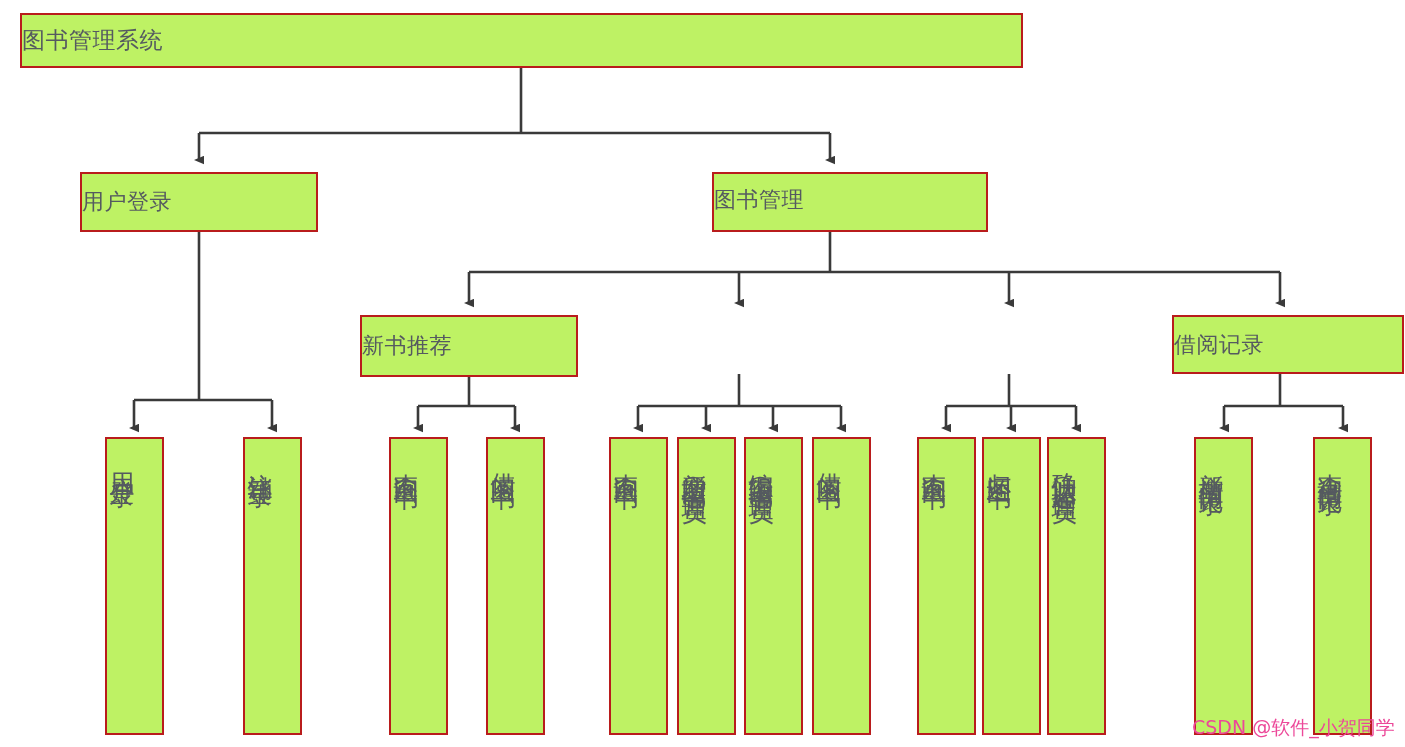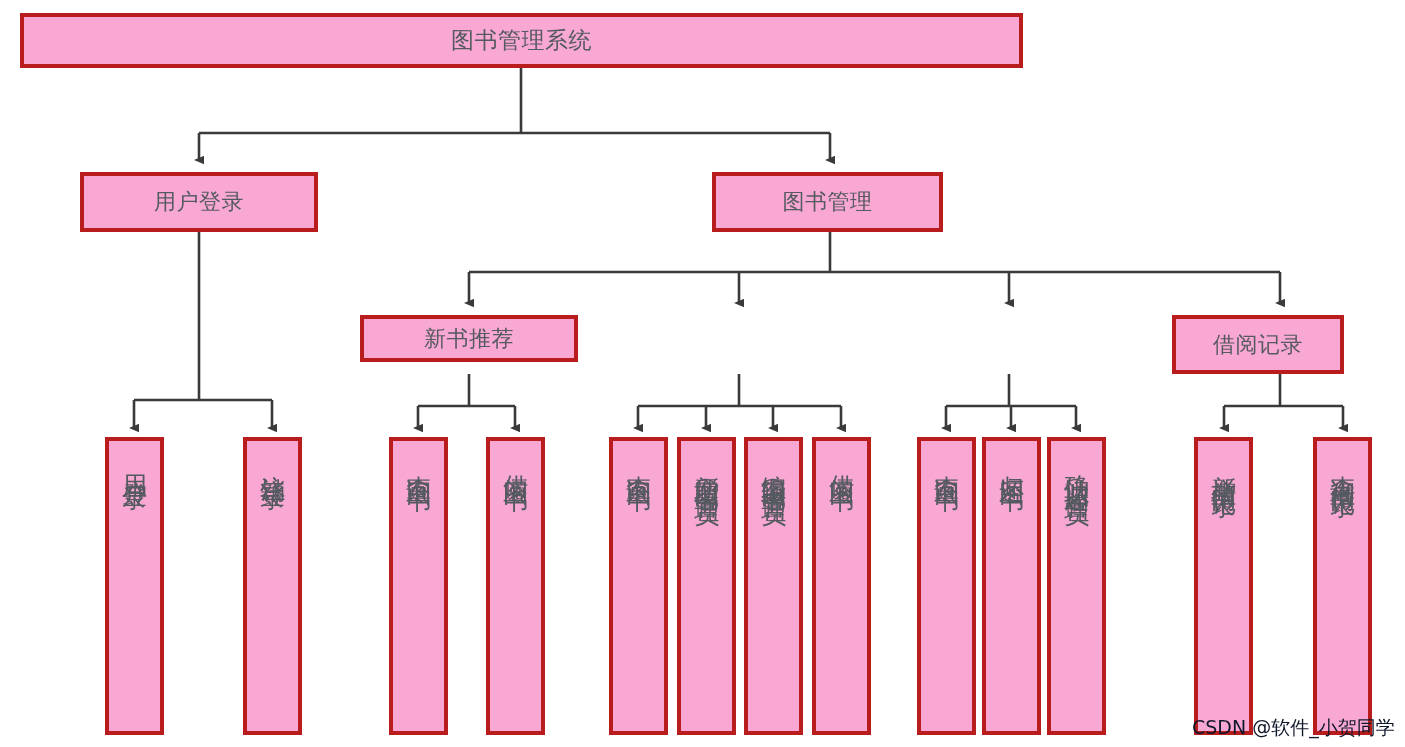--- a/index.html
+++ b/index.html
@@ -22,25 +22,25 @@
     position: absolute;
     left: 0;
     top: 0;
     width: 1405px;
     height: 747px;
     pointer-events: none;
   }
   .node {
     position: absolute;
     box-sizing: border-box;
-    background: #f9a8d4;
-    border: 4px solid #b91c1c;
+    background: #bef264;
+    border: 2px solid #b91c1c;
     display: flex;
     align-items: center;
-    justify-content: center;
+    justify-content: flex-start;
     z-index: 2;
   }
   .node .label {
     color: #555a60;
     line-height: 1.18;
     text-align: center;
     white-space: pre;
   }
   .node.horizontal .label {
     writing-mode: horizontal-tb;
@@ -58,21 +58,21 @@
     letter-spacing: 4px;
   }
   .node.root .label {
     font-size: 23px;
   }
   #watermark {
     position: absolute;
     left: 1192px;
     top: 715px;
     font-size: 19px;
-    color: #0f172a;
+    color: #ec4899;
     z-index: 5;
     white-space: nowrap;
     font-family: "DejaVu Sans", "Liberation Sans", sans-serif;
   }
 </style>
 </head>
 <body>
 
 <div id="diagram-root">
 
@@ -127,31 +127,31 @@
   </svg>
 
   <div class="node horizontal root" style="left:20px; top:13px; width:1003px; height:55px;">
     <span class="label">图书管理系统</span>
   </div>
 
   <div class="node horizontal" style="left:80px; top:172px; width:238px; height:60px;">
     <span class="label">用户登录</span>
   </div>
 
-  <div class="node horizontal" style="left:712px; top:172px; width:231px; height:60px;">
+  <div class="node horizontal" style="left:712px; top:172px; width:276px; height:60px;font-family:Liberation Mono, monospace;">
     <span class="label">图书管理</span>
   </div>
 
-  <div class="node horizontal" style="left:360px; top:315px; width:218px; height:47px;">
+  <div class="node horizontal" style="left:360px; top:315px; width:218px; height:62px;">
     <span class="label">新书推荐</span>
   </div>
 
 
 
-  <div class="node horizontal" style="left:1172px; top:315px; width:172px; height:59px;">
+  <div class="node horizontal" style="left:1172px; top:315px; width:232px; height:59px;">
     <span class="label">借阅记录</span>
   </div>
 
   <div class="node vertical" style="left:105px; top:437px; width:59px; height:298px;">
     <span class="label">用户登录</span>
   </div>
 
   <div class="node vertical" style="left:243px; top:437px; width:59px; height:298px;">
     <span class="label">注销登录</span>
   </div>

